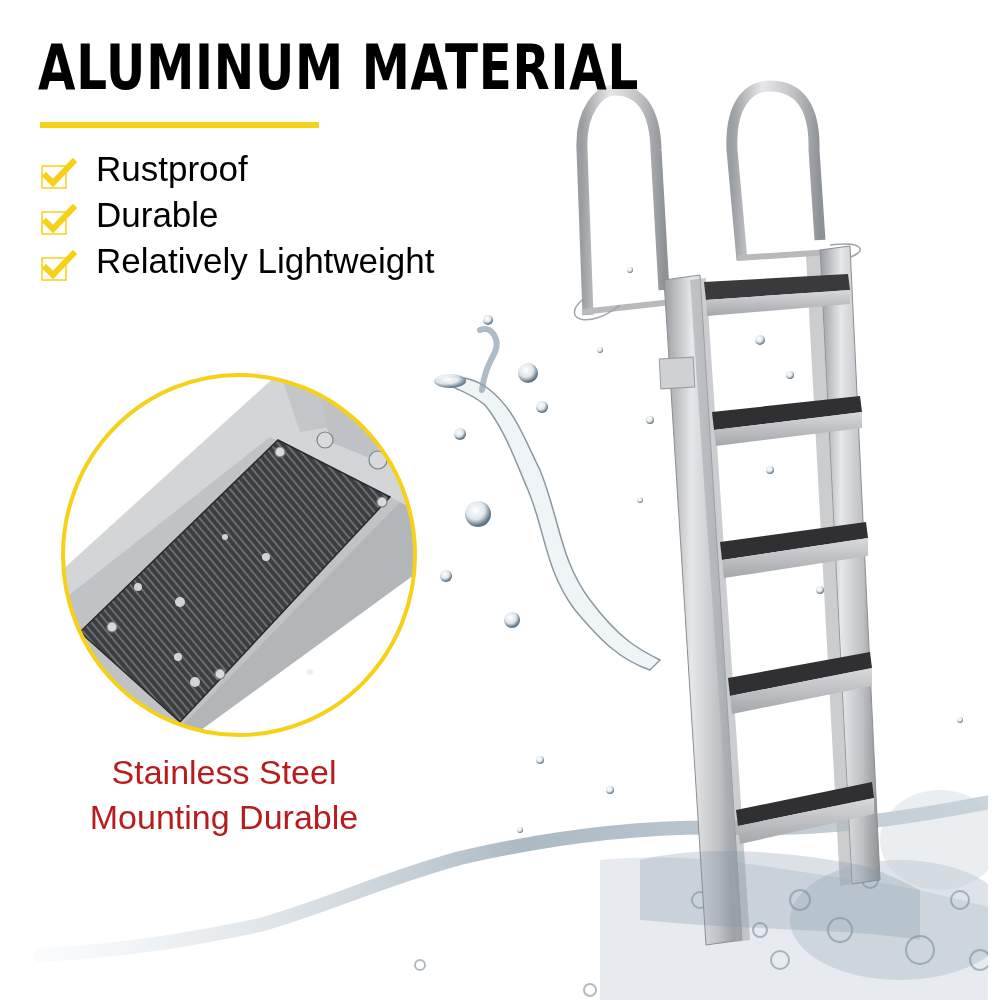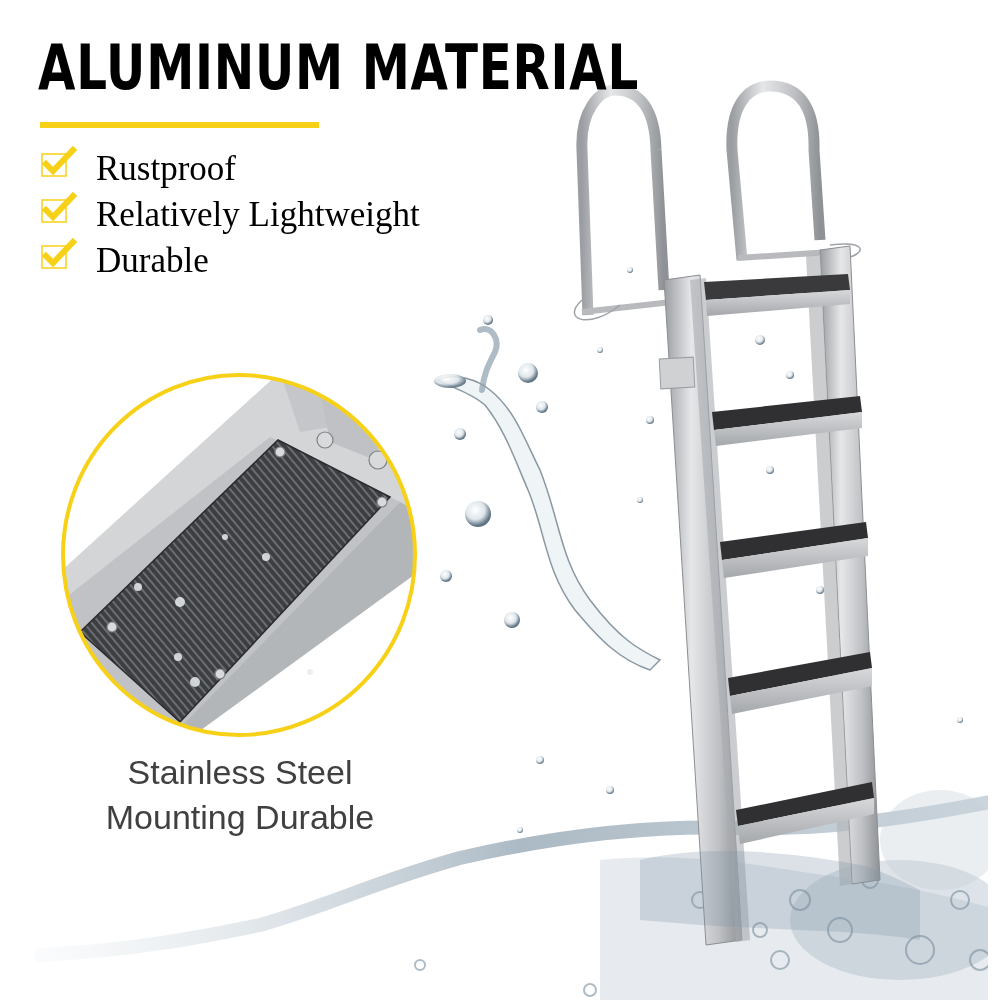--- a/index.html
+++ b/index.html
@@ -1,24 +1,24 @@
 <!DOCTYPE html>
 <html><head>
 <meta charset="utf-8">
 <style>
   html, body { margin:0; padding:0; background:#ffffff; }
   .canvas { position:relative; width:988px; height:1000px; overflow:hidden; background:#ffffff; font-family:"Liberation Sans", sans-serif; }
   .heading { position:absolute; left:38px; top:33px; font-family:"DejaVu Sans", sans-serif; font-weight:bold; font-size:62px; line-height:70px; color:#000; letter-spacing:1px; transform:scaleX(0.78); transform-origin:left top; white-space:nowrap; }
   .underline { position:absolute; left:40px; top:122px; width:279px; height:6px; background:#f7d117; }
   .features { position:absolute; left:40px; top:146px; margin:0; padding:0; list-style:none; }
-  .feature { display:flex; align-items:flex-start; height:46px;font-family:Liberation Serif, serif; }
+  .feature { display:flex; align-items:flex-end; height:46px; }
   .check { width:40px; height:34px; margin-right:16px; position:relative; }
   .feature-text { font-size:35px; color:#000; line-height:46px; }
   .inset { position:absolute; left:60px; top:372px; width:358px; height:366px; }
-  .caption { position:absolute; left:60px; top:750px; width:360px; text-align:center; font-size:34px; line-height:45px; color:#404040; }
+  .caption { position:absolute; left:44px; top:750px; width:360px; text-align:center; font-size:34px; line-height:45px; color:#b91c1c; }
   .art { position:absolute; left:0; top:0; width:1000px; height:1000px; }
 </style>
 </head>
 <body>
 
 <div class="canvas">
 
   <svg class="art" viewBox="0 0 1000 1000">
     <defs>
       <linearGradient id="alu" x1="0" x2="1" y1="0" y2="0">
@@ -134,30 +134,30 @@
       </span>
       <span class="feature-text">Rustproof</span>
     </li>
     <li class="feature">
       <span class="check">
         <svg width="40" height="34" viewBox="0 0 40 34">
             <rect x="2" y="8" width="24" height="22" fill="none" stroke="#f7d117" stroke-width="1.5"></rect>
             <path d="M6,18 L13,25 L33,4" fill="none" stroke="#f7d117" stroke-width="6" stroke-linecap="square"></path>
           </svg>
       </span>
-      <span class="feature-text">Relatively Lightweight</span>
+      <span class="feature-text">Durable</span>
     </li>
     <li class="feature">
       <span class="check">
         <svg width="40" height="34" viewBox="0 0 40 34">
             <rect x="2" y="8" width="24" height="22" fill="none" stroke="#f7d117" stroke-width="1.5"></rect>
             <path d="M6,18 L13,25 L33,4" fill="none" stroke="#f7d117" stroke-width="6" stroke-linecap="square"></path>
           </svg>
       </span>
-      <span class="feature-text">Durable</span>
+      <span class="feature-text">Relatively Lightweight</span>
     </li>
   </ul>
 
   <svg class="inset" viewBox="0 0 358 366">
     <defs>
       <clipPath id="circ">
           <ellipse cx="179" cy="183" rx="176" ry="180"></ellipse>
         </clipPath>
       <pattern id="ribs" width="6" height="6" patternUnits="userSpaceOnUse" patternTransform="rotate(-40)">
         <rect width="6" height="6" fill="#3d3e41"></rect>

